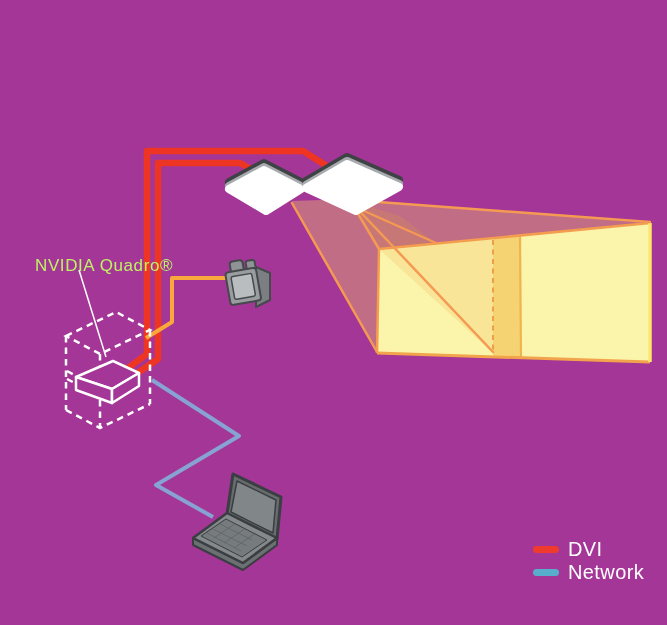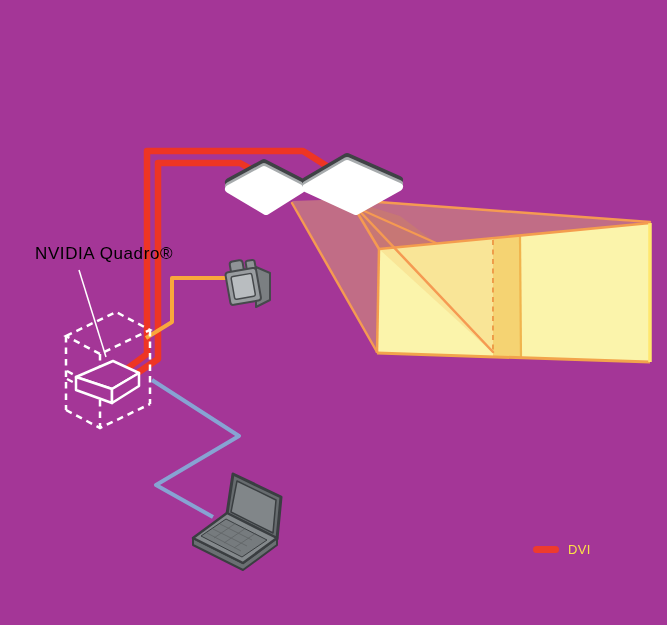--- a/index.html
+++ b/index.html
@@ -5,35 +5,35 @@
   html,body{margin:0;padding:0;}
   .stage{
     position:relative;
     width:667px;height:625px;
     background:#a43697;
     overflow:hidden;
     font-family:"Liberation Sans", sans-serif;
   }
   .stage svg{position:absolute;left:0;top:0;}
   .nvidia-label{
-    position:absolute;left:35px;top:244px;
-    color:#000000;font-size:17px;letter-spacing:.6px;
+    position:absolute;left:35px;top:256px;
+    color:#bef264;font-size:17px;letter-spacing:.6px;
     white-space:nowrap;
   }
   .legend{
     position:absolute;left:533px;top:538px;
   }
   .legend-row{
     display:flex;align-items:center;height:23px;
   }
   .swatch{
     width:26px;height:7px;border-radius:3.5px;margin-right:9px;flex:0 0 auto;
   }
   .legend-label{
-    color:#fde047;font-size:13px;letter-spacing:.4px;white-space:nowrap;
+    color:#ffffff;font-size:20px;letter-spacing:.4px;white-space:nowrap;
   }
 </style>
 </head>
 <body>
 
 <div class="stage">
 
   <svg width="667" height="625" viewBox="0 0 667 625">
 
     <g fill="none" stroke-linejoin="round" stroke-linecap="butt">
@@ -134,15 +134,19 @@
     </g>
   </svg>
 
   <div class="nvidia-label">NVIDIA Quadro®</div>
 
   <div class="legend">
     <div class="legend-row">
       <div class="swatch" style="background: rgb(238, 59, 46);"></div>
       <span class="legend-label">DVI</span>
     </div>
+    <div class="legend-row">
+      <div class="swatch" style="background: rgb(88, 173, 205);"></div>
+      <span class="legend-label">Network</span>
+    </div>
   </div>
 
 </div>
 
 </body></html>

